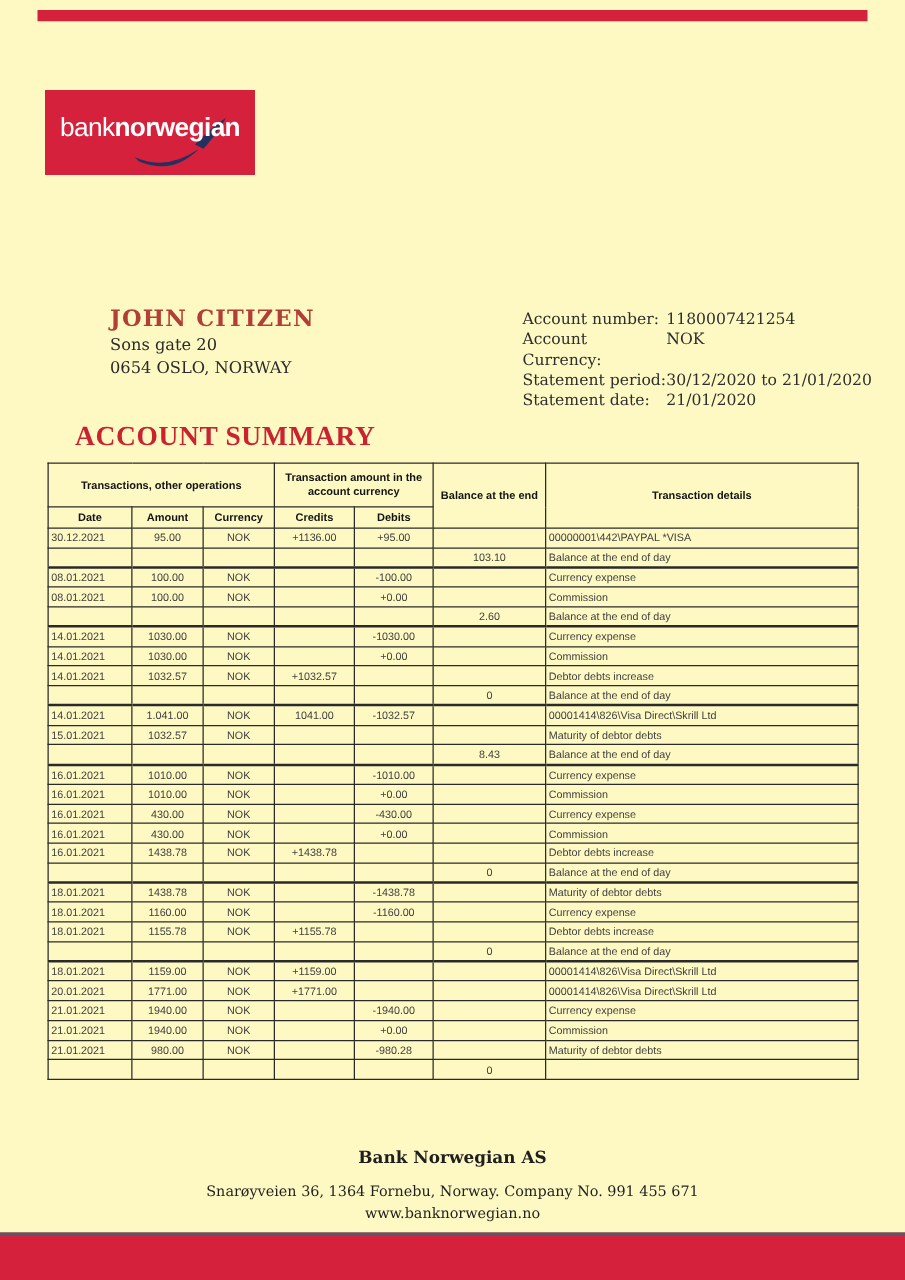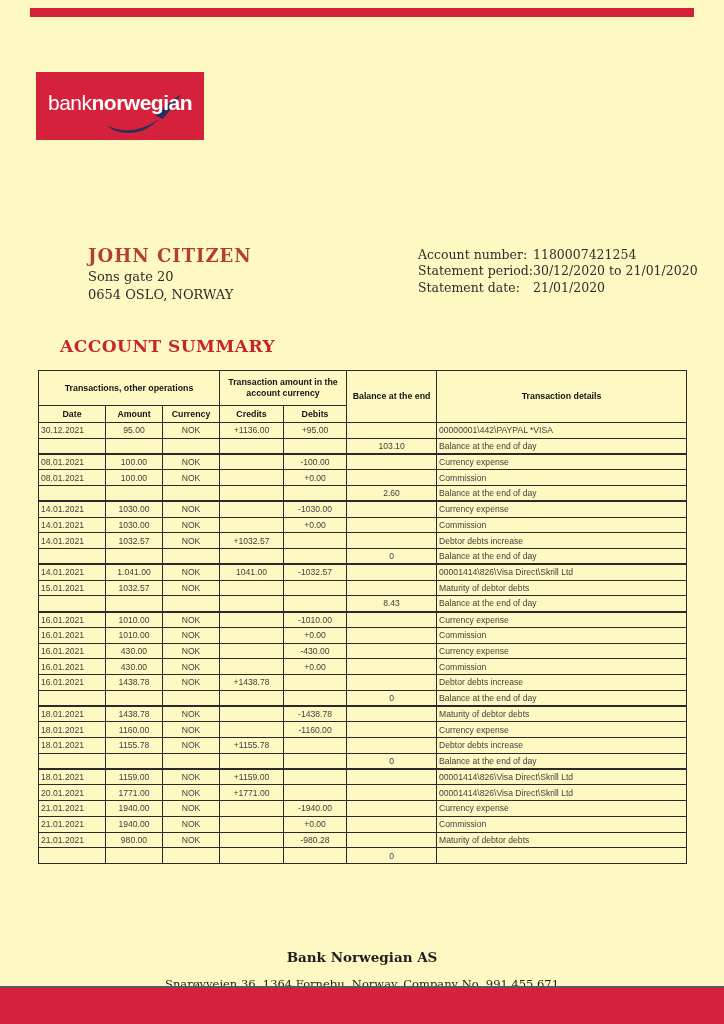--- a/index.html
+++ b/index.html
@@ -43,21 +43,21 @@
     color:var(--name-red);font-size:18px;letter-spacing:1px;font-weight:700;
     margin-bottom:0;
   }
   .customer-line{font-size:13px;color:#2b2b2b;}
   .account-info{position:absolute;left:418px;top:247px;font-size:12.5px;line-height:1.3;}
   .account-row{display:flex;}
   .account-label{width:115px;}
   .account-value{white-space:nowrap;}
   .section-title{
     position:absolute;left:60px;top:336px;
-    color:var(--title-red);font-size:17px;font-weight:700;letter-spacing:0.5px;
+    color:var(--title-red);font-size:22px;font-weight:700;letter-spacing:0.5px;font-family:Liberation Serif, serif;
   }
   table.summary{
     position:absolute;left:38px;top:370px;width:648px;
     border-collapse:collapse;table-layout:fixed;
     font-family:"Liberation Sans","DejaVu Sans",sans-serif;
     font-size:8.6px;color:var(--table-ink);padding-left:20px;
   }
   table.summary th, table.summary td{
     border:1px solid var(--border-ink);
     overflow:hidden;white-space:nowrap;
@@ -69,21 +69,21 @@
     padding:2px 2px;line-height:1.25;white-space:normal;
   }
   thead tr.group-row th{height:35px;}
   thead tr.sub-row th{height:17px;}
   table.summary td{height:15.75px;vertical-align:middle;padding:0 2px;}
   td.col-date{text-align:left;padding-left:5px;}
   td.col-amount,td.col-currency,td.col-credits,td.col-debits,td.col-balance{text-align:center;}
   td.col-details{text-align:left;padding-left:8px;}
   tr.day-start td{border-top:2px solid var(--border-ink);}
   .footer{position:absolute;left:0;right:0;top:918px;text-align:center;color:#1f1f1f;}
-  .footer-company{font-size:13.5px;font-weight:700;margin-bottom:12px;margin-top:31px;}
+  .footer-company{font-size:13.5px;font-weight:700;margin-bottom:12px;}
   .footer-address{font-size:11.5px;margin-bottom:3px;}
   .footer-website{font-size:11.5px;}
   .bottom-band{
     position:absolute;left:0;right:0;bottom:0;height:38px;
     background:var(--brand-red);
     border-top:2px solid #595a66;
   }
 </style>
 </head>
 <body>
@@ -105,20 +105,24 @@
   <div class="customer">
     <div class="customer-name">JOHN CITIZEN</div>
     <div class="customer-line">Sons gate 20</div>
     <div class="customer-line">0654 OSLO, NORWAY</div>
   </div>
 
   <div class="account-info">
     <div class="account-row">
       <span class="account-label">Account number:</span>
       <span class="account-value">1180007421254</span>
+    </div>
+    <div class="account-row">
+      <span class="account-label">Account Currency:</span>
+      <span class="account-value">NOK</span>
     </div>
     <div class="account-row">
       <span class="account-label">Statement period:</span>
       <span class="account-value">30/12/2020 to 21/01/2020</span>
     </div>
     <div class="account-row">
       <span class="account-label">Statement date:</span>
       <span class="account-value">21/01/2020</span>
     </div>
   </div>

